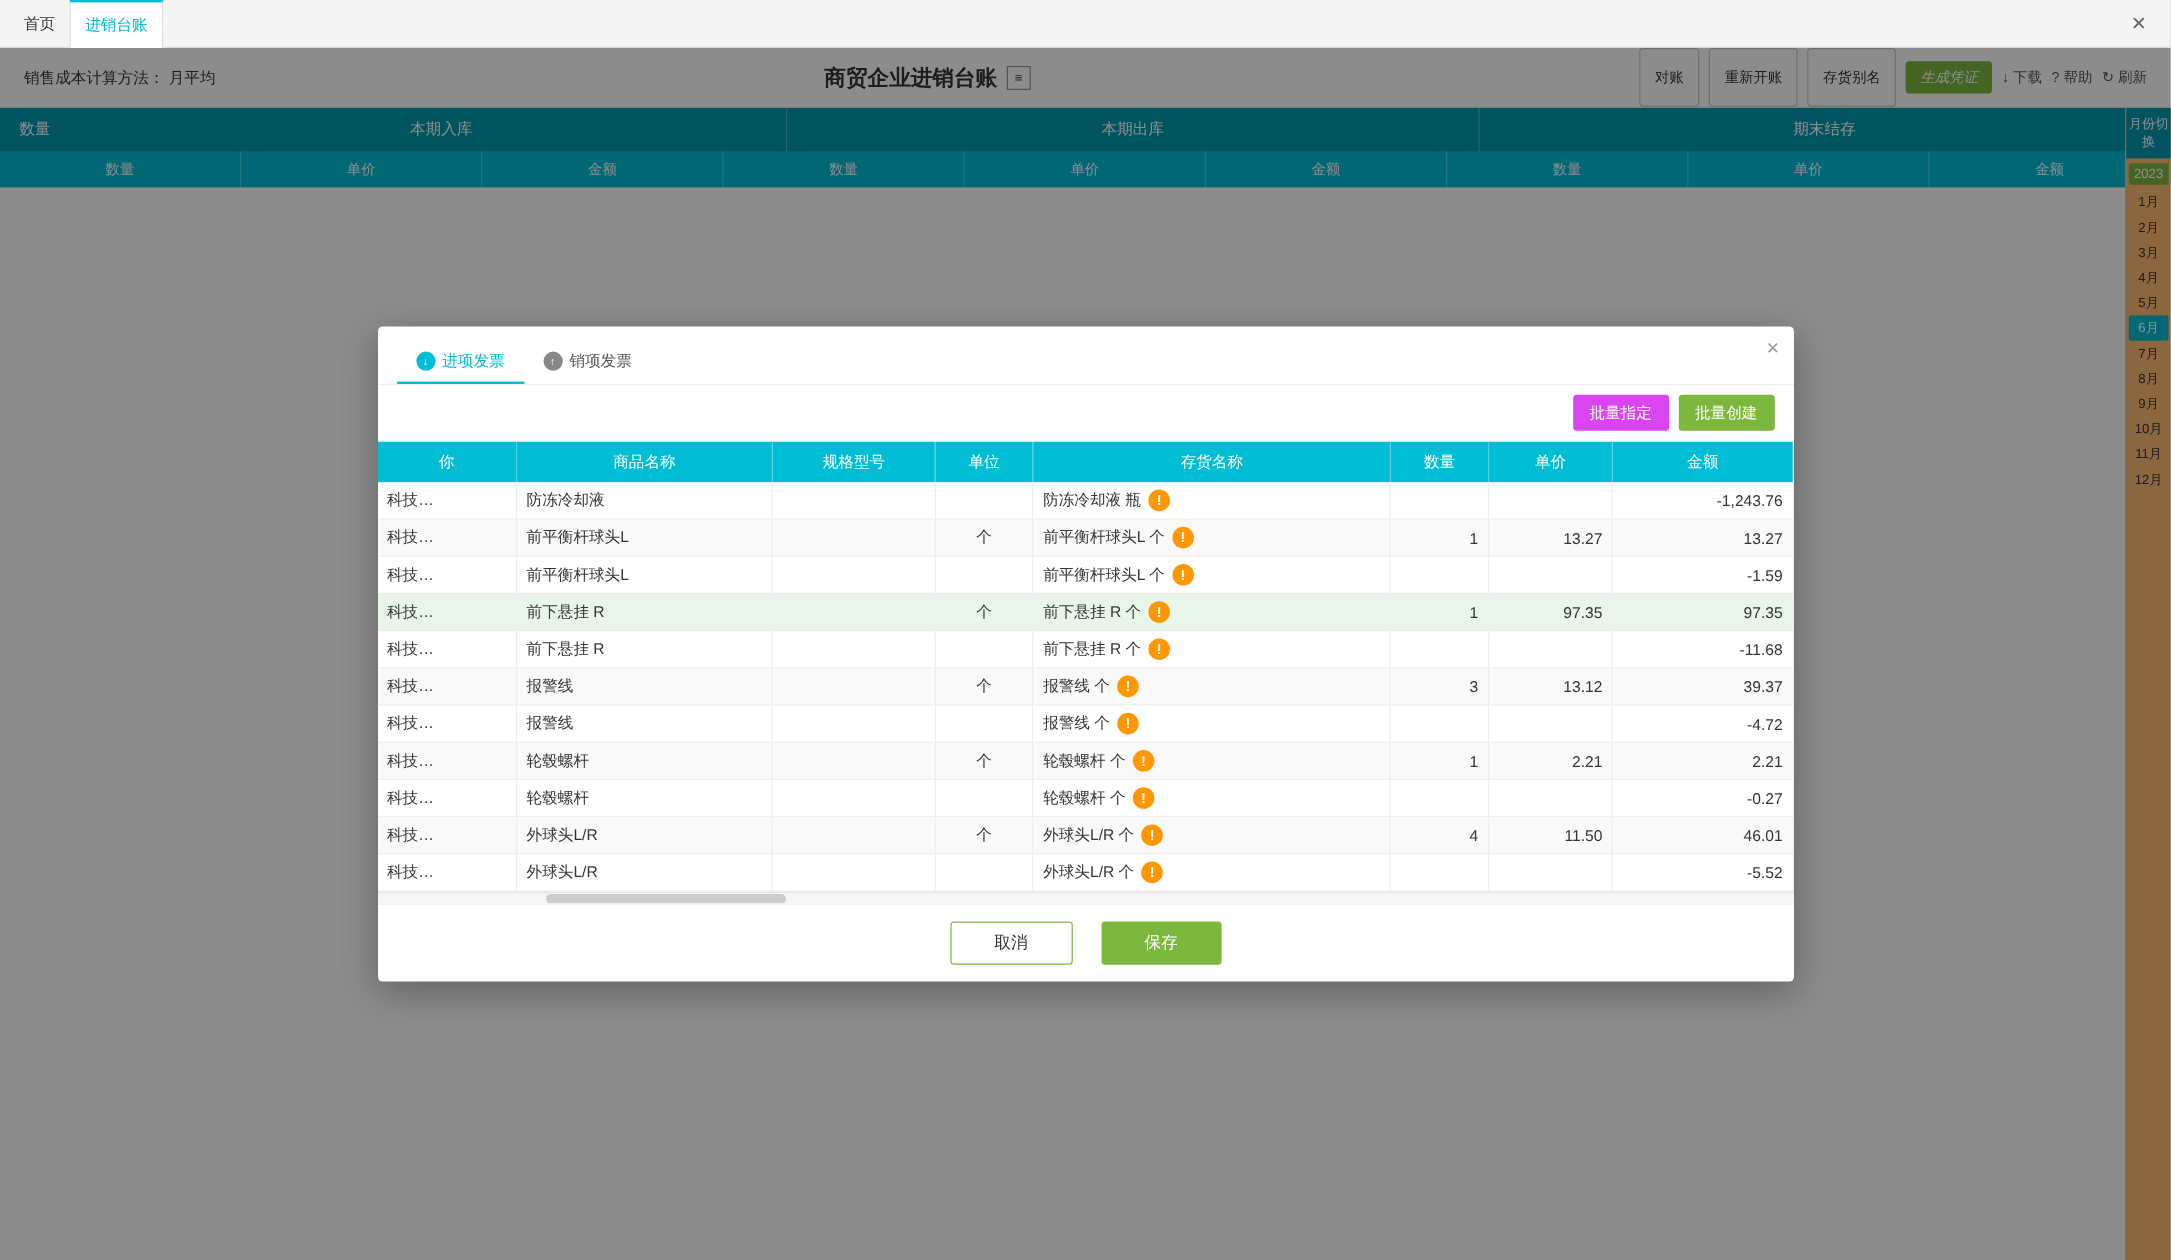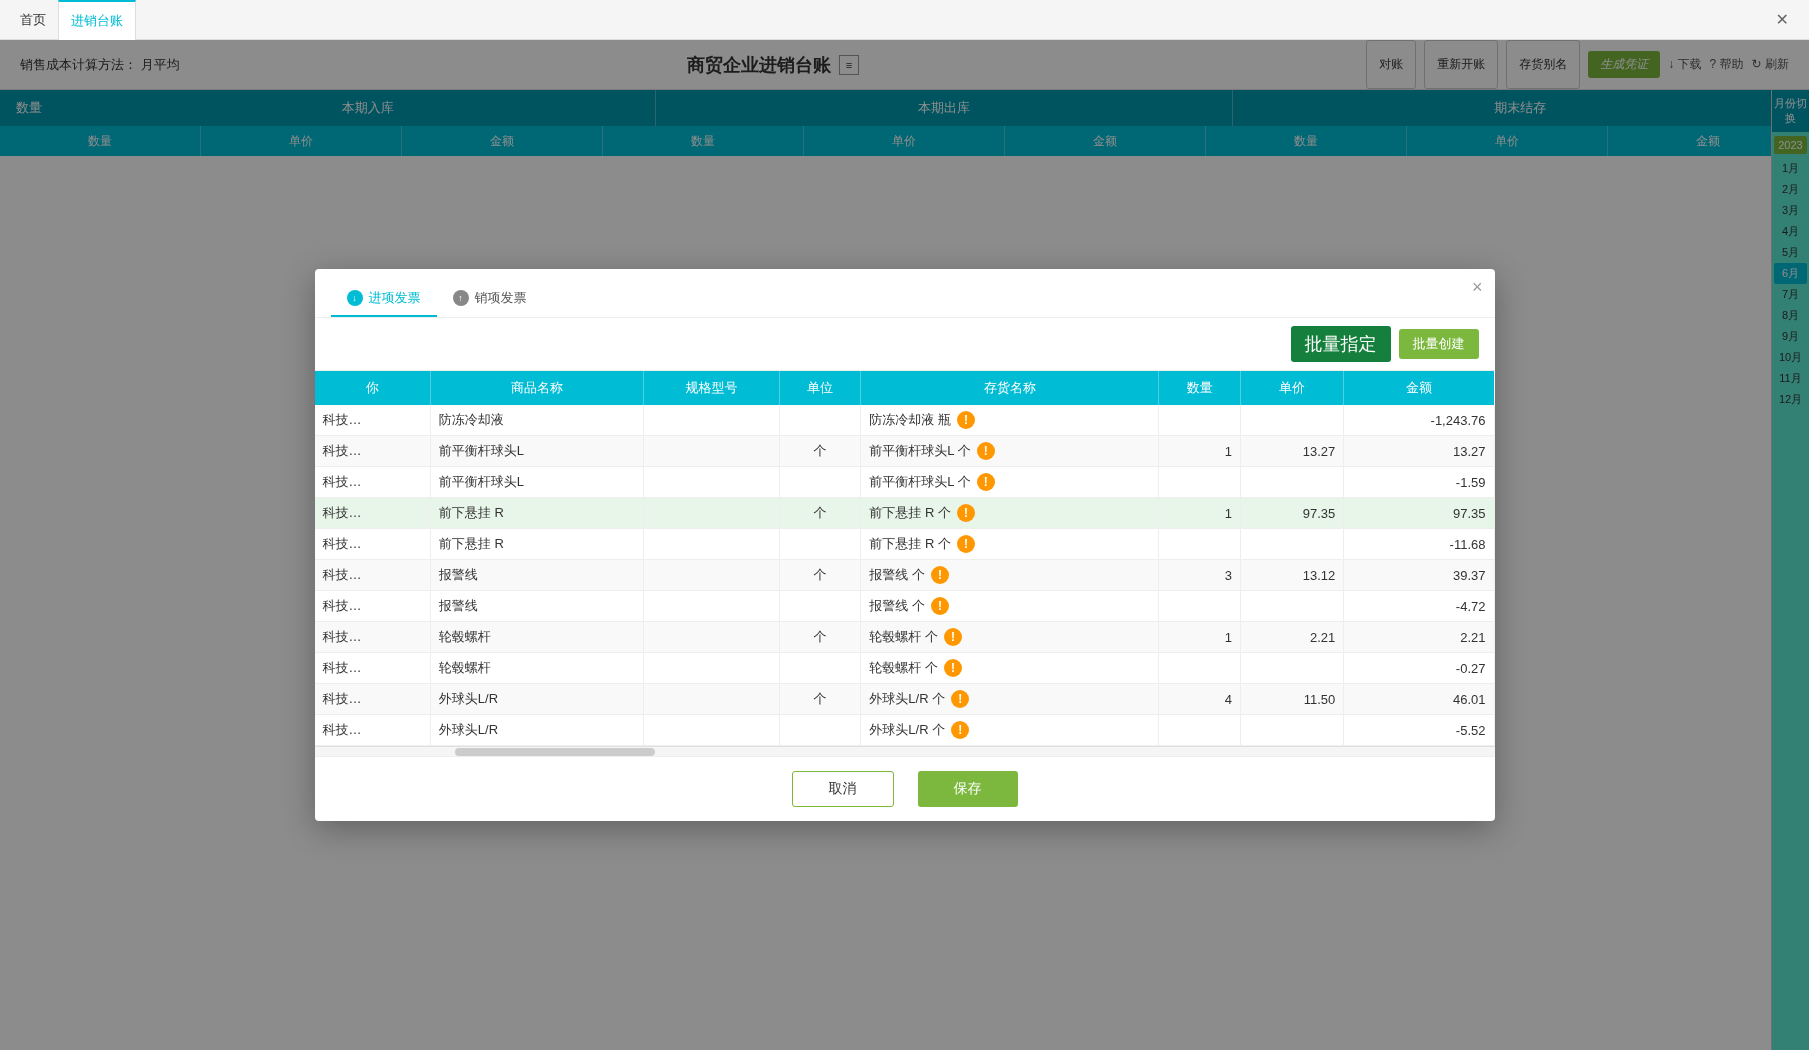--- a/index.html
+++ b/index.html
@@ -207,27 +207,27 @@
       color: #999;
     }
     .dialog-toolbar {
       display: flex;
       justify-content: flex-end;
       gap: 8px;
       padding: 8px 16px;
       align-items: center;
     }
     .btn-batch-assign {
-      background: #15803d;
+      background: #d946ef;
       color: #fff;
       border: none;
       padding: 6px 14px;
       border-radius: 3px;
       cursor: pointer;
-      font-size: 18px;
+      font-size: 13px;
     }
     .btn-batch-create {
       background: #7cb83e;
       color: #fff;
       border: none;
       padding: 6px 14px;
       border-radius: 3px;
       cursor: pointer;
       font-size: 13px;
     }
@@ -377,21 +377,21 @@
       font-size: 13px;
       color: #333;
       padding: 0 12px;
       min-width: 80px;
     }
     .side-month-panel {
       position: absolute;
       right: 0;
       top: 50px;
       width: 38px;
-      background: #5eead4;
+      background: #fdba74;
       height: calc(100% - 50px);
       border-left: 1px solid #ccc;
     }
     .side-month-title {
       background: #009ab0;
       color: #fff;
       text-align: center;
       font-size: 11px;
       padding: 6px 2px;
       writing-mode: horizontal-tb;

